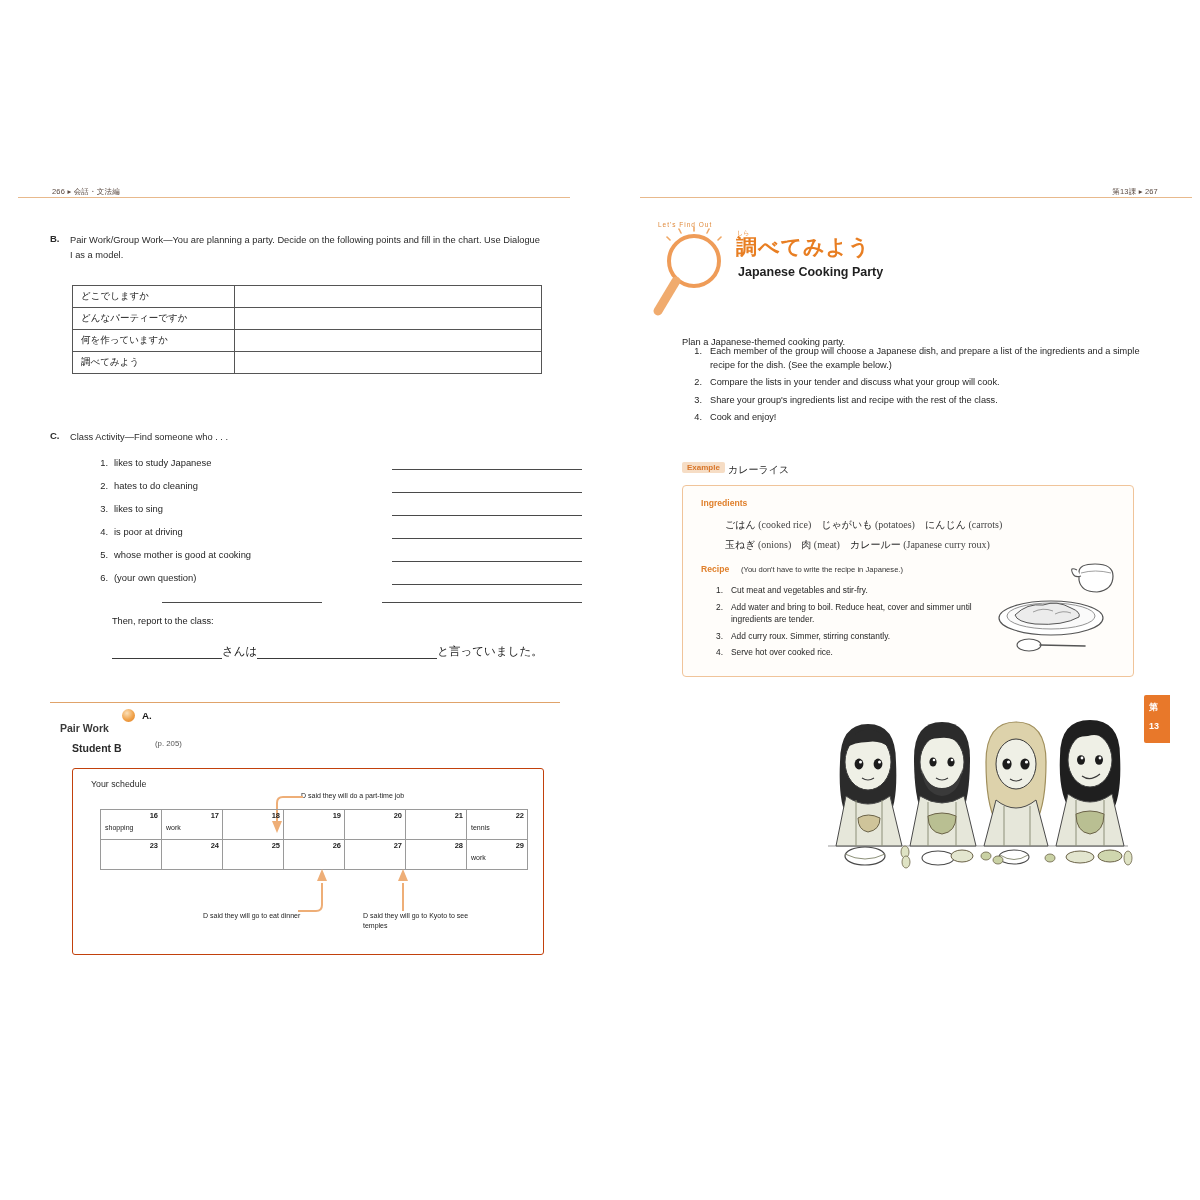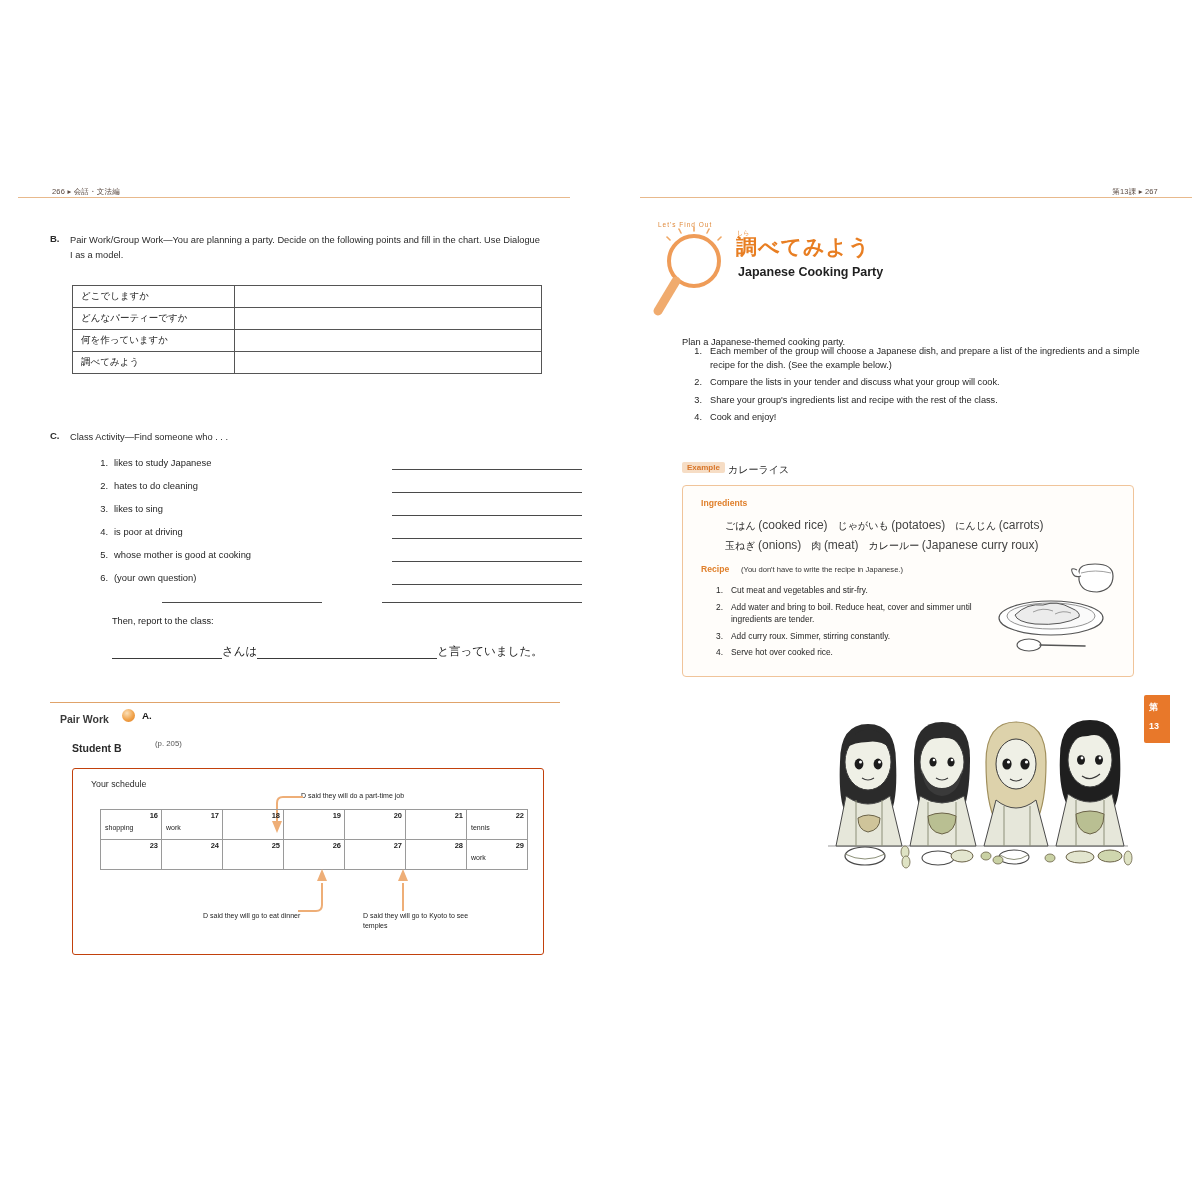--- a/index.html
+++ b/index.html
@@ -75,21 +75,21 @@
   .report-blanks .b1{position:absolute;left:70px;top:0;width:160px;height:1px;background:#4a4a4a;}
   .report-blanks .b2{position:absolute;left:290px;top:0;width:200px;height:1px;background:#4a4a4a;}
   .report-label{position:absolute;left:62px;top:0;font-size:9.2px;}
   .report-line{position:absolute;left:62px;top:0;width:440px;height:20px;font-size:11px;}
   .report-line .u{display:inline-block;border-bottom:1px solid #3a3a3a;height:13px;vertical-align:bottom;}
   .report-line .jp{font-size:11.5px;}
 
   
   .pw-band{position:absolute;left:0;top:0;width:510px;}
   .pw-rule{position:absolute;left:0;top:0;width:510px;height:1px;background:#e0a36a;}
-  .pw-title{position:absolute;left:10px;top:11px;font-size:10.5px;font-weight:bold;color:#3a3a3a;}
+  .pw-title{position:absolute;left:10px;top:20px;font-size:10.5px;font-weight:bold;color:#3a3a3a;}
   .pw-dot{
     position:absolute;left:72px;top:7px;width:13px;height:13px;border-radius:50%;
     background:radial-gradient(circle at 38% 32%, #fbe0b8 0%, #f0a24a 55%, #df7c1f 100%);
   }
   .pw-A{position:absolute;left:92px;top:8px;font-size:9.8px;font-weight:bold;}
   .pw-page{position:absolute;left:104px;top:9px;font-size:7.8px;color:#555;}
   .student-label{position:absolute;left:22px;top:0;font-size:10.5px;font-weight:bold;color:#2a2a2a;}
 
   
   .sched-box{
@@ -139,21 +139,21 @@
   }
   .ex-dish{position:absolute;left:88px;top:1px;font-size:10px;color:#2a2a2a;}
 
   .recipe-box{
     position:absolute;left:42px;top:0;width:450px;height:190px;
     border:1px solid #f0c49a;border-radius:4px;background:#fffdfa;
   }
   .rb-h{position:absolute;font-size:8.6px;font-weight:bold;color:#e0802c;}
   .ing-line{position:absolute;font-size:9px;color:#1f1f1f;}
   .ing-line .jp{font-size:10px;}
-  .ing-line .en{font-size:12px;color:#444;}
+  .ing-line .en{font-size:10px;color:#444;font-family:Liberation Serif, serif;}
   .rec-note{position:absolute;font-size:7.6px;color:#333;}
   .rsteps{position:absolute;left:28px;top:0;width:290px;}
   .rsteps .row{position:relative;font-size:8.4px;line-height:12.5px;color:#1f1f1f;margin-bottom:4px;}
   .rsteps .num{position:absolute;left:0;top:0;width:12px;text-align:right;}
   .rsteps .txt{display:block;margin-left:20px;}
 
   
   .side-tab{
     position:absolute;right:0;top:510px;width:26px;height:48px;
     background:#e8782a;border-radius:2px 0 0 2px;

